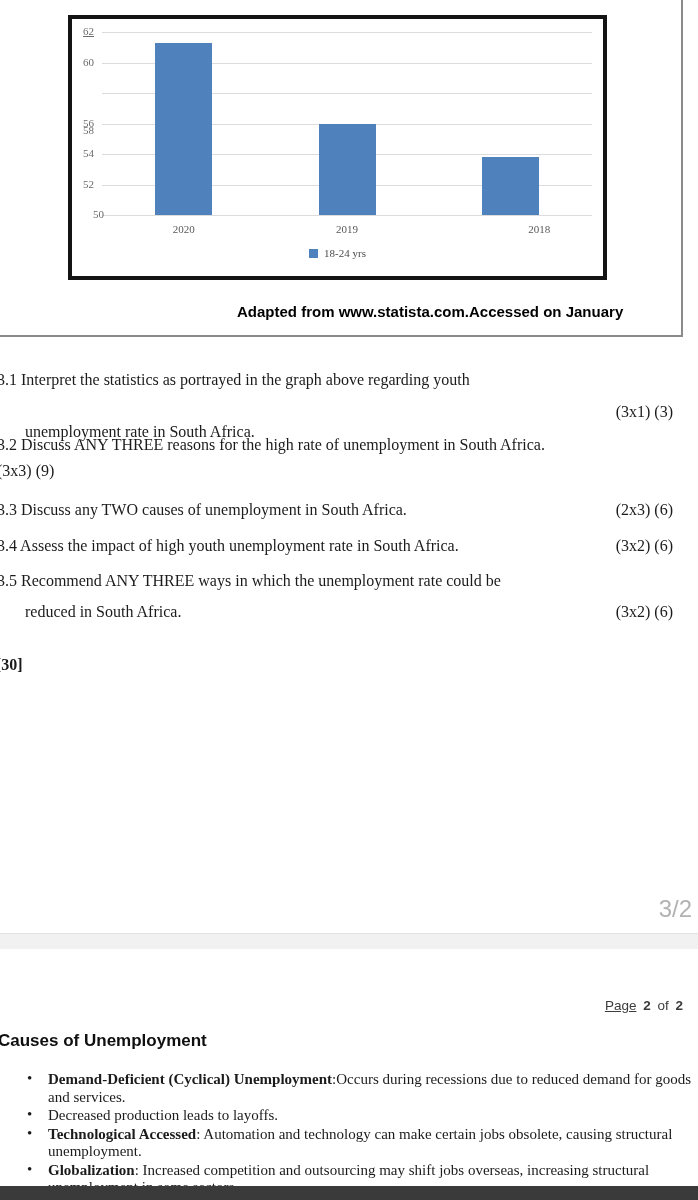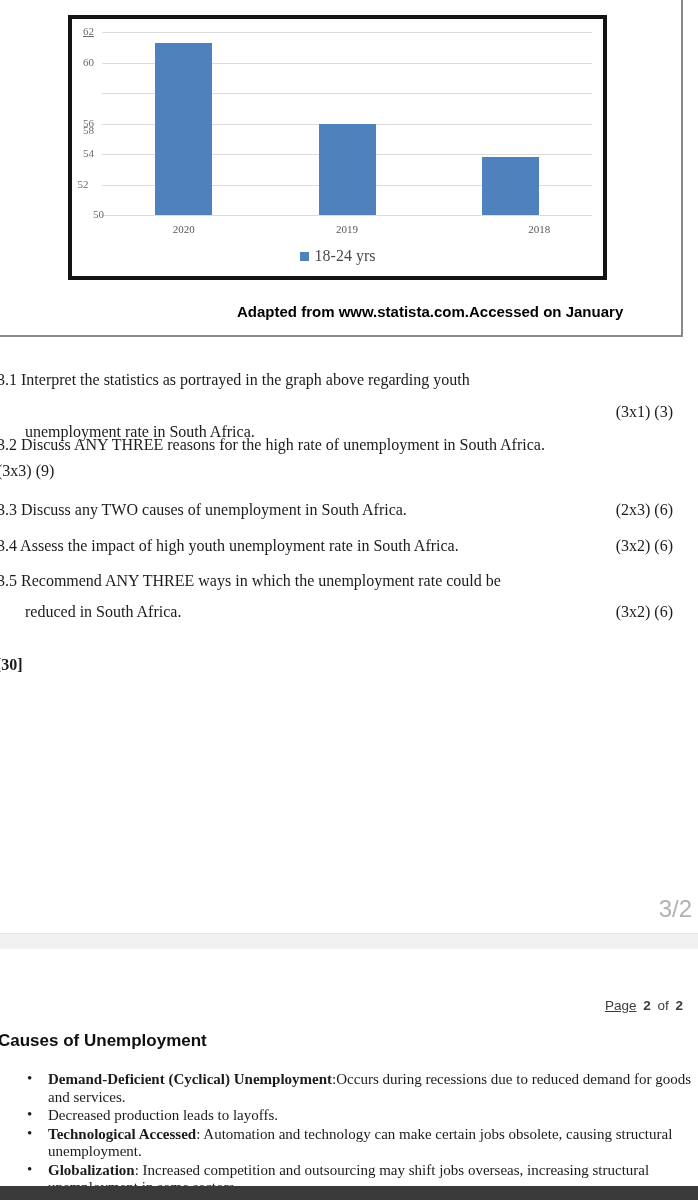--- a/index.html
+++ b/index.html
@@ -15,21 +15,21 @@
   #chart-frame{left:66px;top:13px;width:531px;height:257px;border:4px solid #141414;background:#fff;}
   #chart-plot{position:relative;width:100%;height:100%;}
   #chart-plot .grid{position:absolute;height:1px;background:#dcdcdc;}
   #chart-plot .ytick{position:absolute;text-align:right;font-size:11px;color:#6b6b6b;
                      font-family:"Liberation Serif",serif;}
   #chart-plot .bar{position:absolute;}
   #chart-plot .xlab{position:absolute;text-align:center;font-size:11px;color:#595959;}
   #chart-legend{position:absolute;left:0;top:228px;width:100%;display:flex;
                 justify-content:center;align-items:center;gap:6px;}
   #legend-swatch{width:9px;height:9px;display:inline-block;}
-  #legend-label{font-size:16px;color:#4a4a4a;}
+  #legend-label{font-size:11px;color:#4a4a4a;}
 
   #chart-caption{left:235px;top:301px;font-family:"Liberation Sans",sans-serif;
                  font-weight:bold;font-size:15px;color:#000;white-space:nowrap;}
 
   
   .q{font-size:16px;line-height:18px;white-space:nowrap;}
   .marks{font-size:16px;}
   #total-marks{font-weight:bold;font-size:16px;}
 
   
@@ -66,21 +66,21 @@
           <span id="legend-label">18-24 yrs</span>
         </div>
       <div class="grid" style="left: 30px; top: 196px; width: 490px;"></div>
           <div class="grid" style="left: 30px; top: 165.5px; width: 490px;"></div>
           <div class="grid" style="left: 30px; top: 135px; width: 490px;"></div>
           <div class="grid" style="left: 30px; top: 104.5px; width: 490px;"></div>
           <div class="grid" style="left: 30px; top: 74px; width: 490px;"></div>
           <div class="grid" style="left: 30px; top: 43.5px; width: 490px;"></div>
           <div class="grid" style="left: 30px; top: 13px; width: 490px;"></div>
           <div class="ytick" style="left: 0px; top: 189px; width: 32px;">50</div>
-          <div class="ytick" style="left: 0px; top: 158.5px; width: 22px; text-align: center;">52</div>
+          <div class="ytick" style="left: 0px; top: 158.5px; width: 22px;">52</div>
           <div class="ytick" style="left: 0px; top: 128px; width: 22px;">54</div>
           <div class="ytick" style="left: 0px; top: 97.5px; width: 22px;">56</div>
           <div class="ytick" style="left: 0px; top: 67px; width: 22px; margin-top: 38px;">58</div>
           <div class="ytick" style="left: 0px; top: 36.5px; width: 22px;">60</div>
           <div class="ytick" style="left: 0px; top: 6px; width: 22px; text-decoration: underline;">62</div>
           <div class="bar" style="left: 83.1667px; top: 23.675px; width: 57px; height: 172.325px; background: rgb(79, 129, 189);"></div>
           <div class="xlab" style="left: 71.6667px; top: 204px; width: 80px;">2020</div>
           <div class="bar" style="left: 246.5px; top: 104.5px; width: 57px; height: 91.5px; background: rgb(79, 129, 189);"></div>
           <div class="xlab" style="left: 235px; top: 204px; width: 80px;">2019</div>
           <div class="bar" style="left: 409.833px; top: 138.05px; width: 57px; height: 57.95px; background: rgb(79, 129, 189);"></div>

